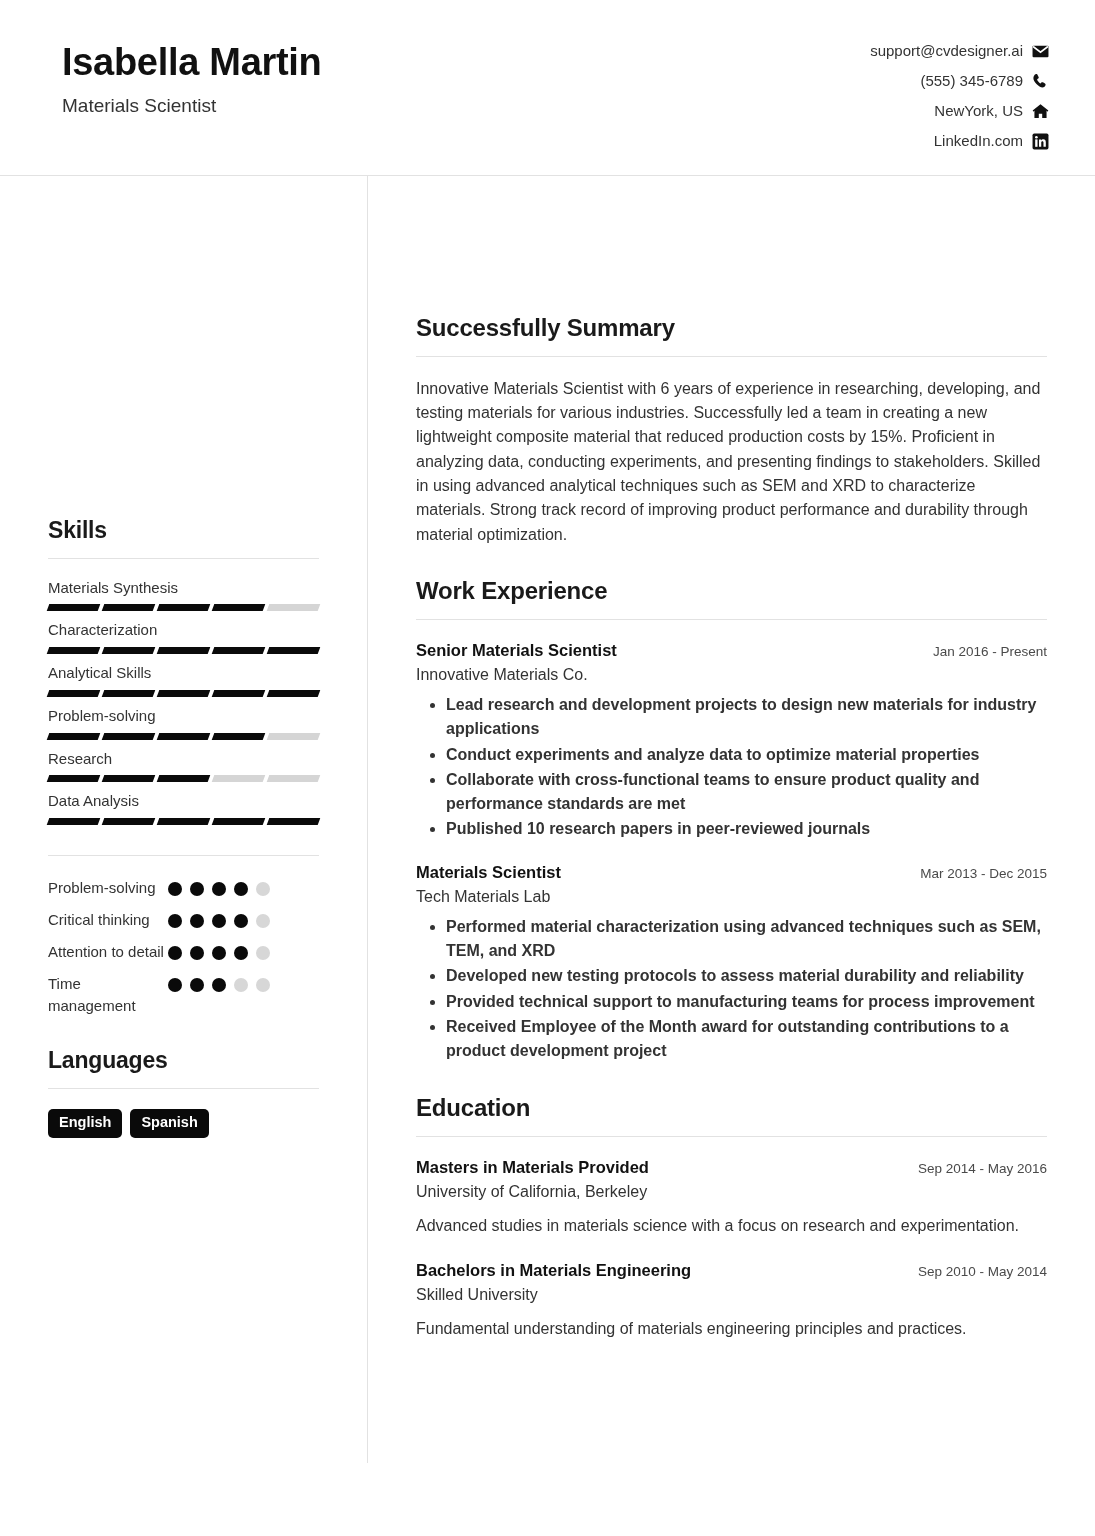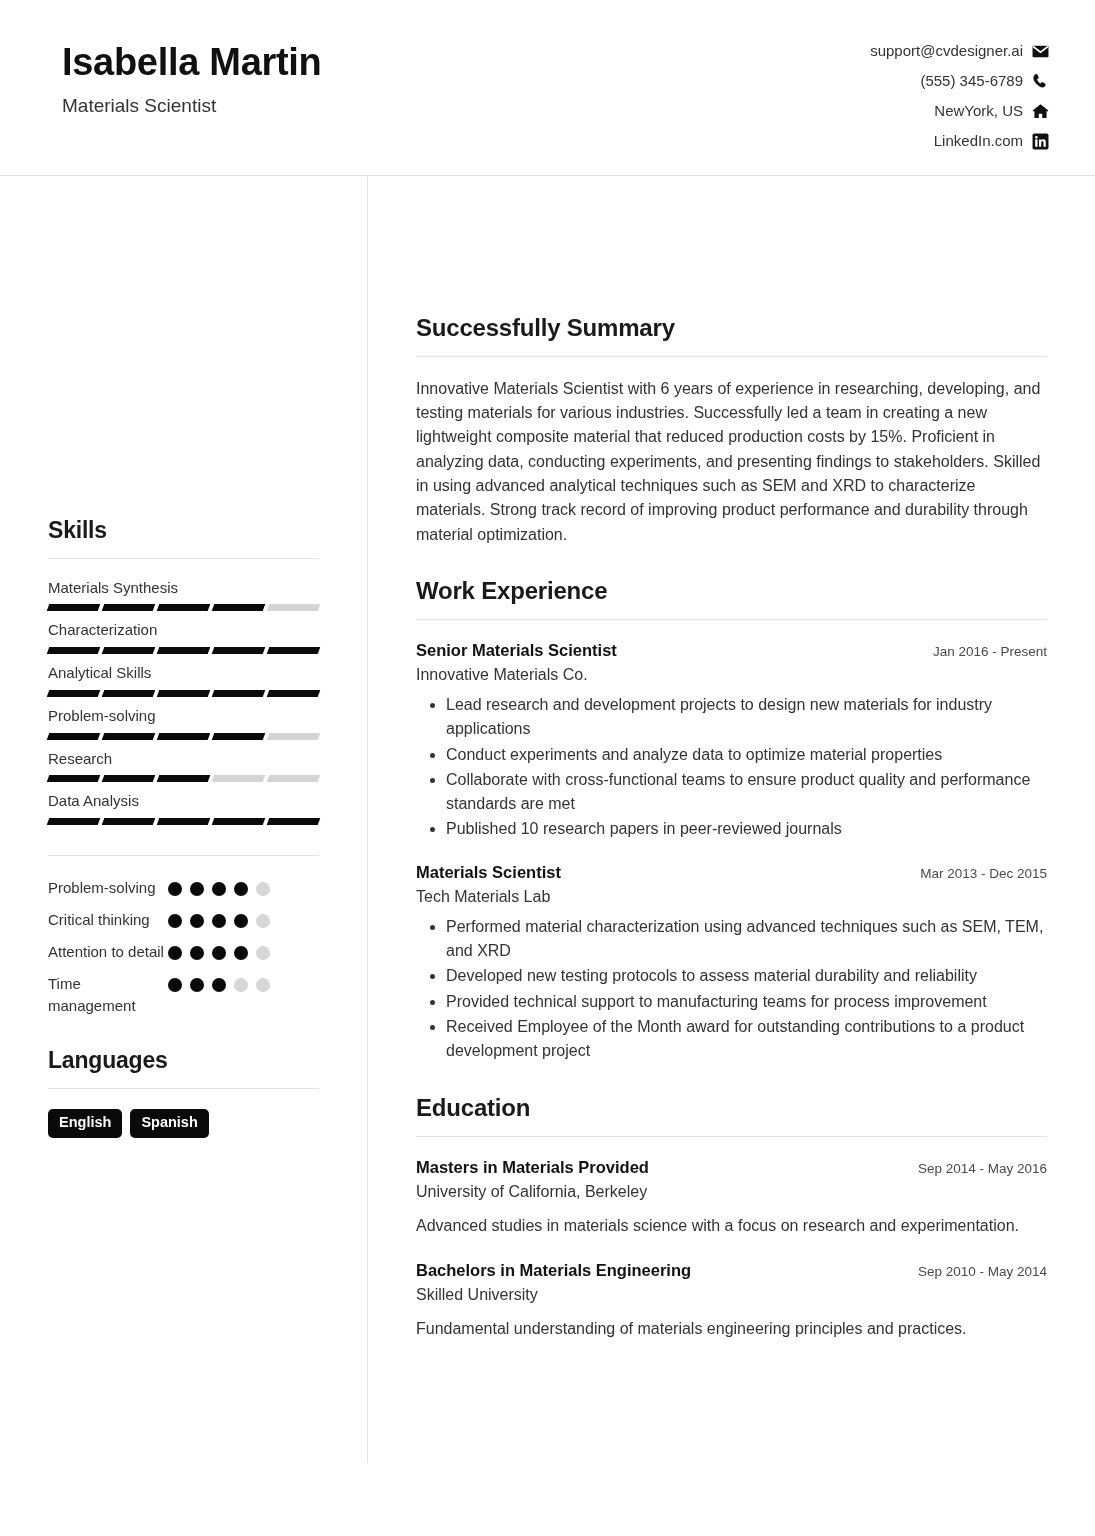--- a/index.html
+++ b/index.html
@@ -188,20 +188,21 @@
   }
   .bullets {
     margin: 7px 0 0 0;
     padding-left: 30px;
   }
   .bullets li {
     font-size: 16px;
     line-height: 1.52;
     color: #333;
     margin-bottom: 1px;
+    font-weight: bold;
   }
   .entry-desc {
     font-size: 16px;
     line-height: 1.52;
     color: #333;
     margin-top: 11px;
   }
   .edu-entry { margin-bottom: 22px; }
   .edu-entry:last-child { margin-bottom: 0; }
 </style>

